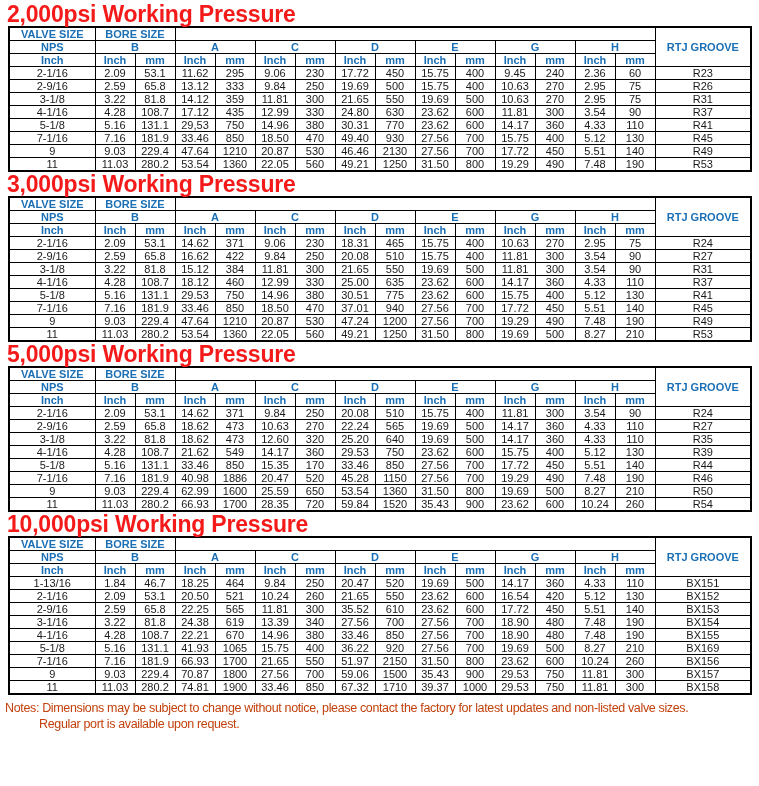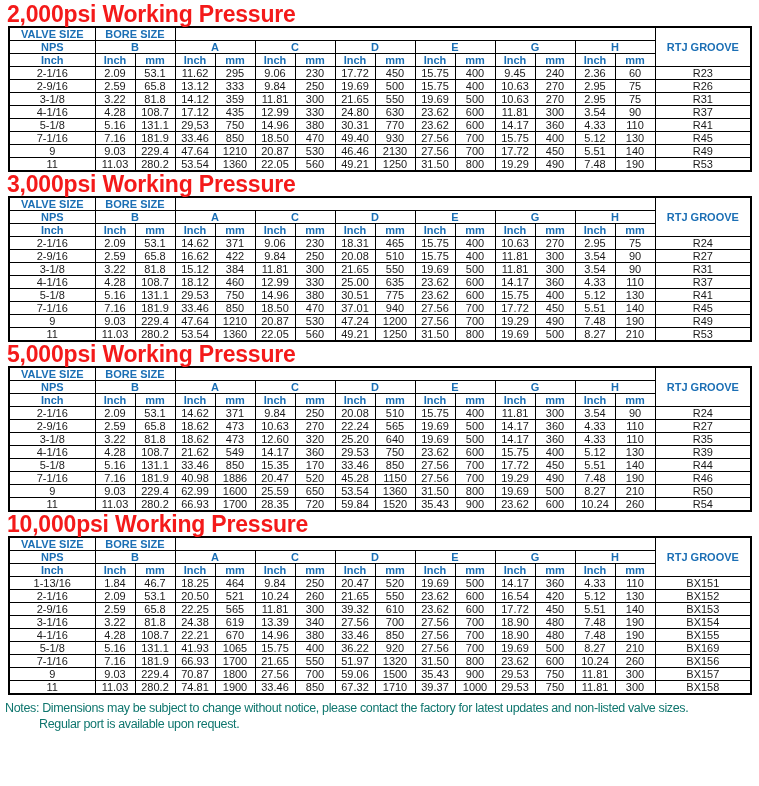--- a/index.html
+++ b/index.html
@@ -46,21 +46,21 @@
     color: #1a1a1a;
     font-weight: normal;
   }
   th.rtj {
     white-space: pre-line;
     line-height: 13px;
     margin-left: 19px;
   }
   .notes {
     margin: 5px 0 0 5px;
-    color: #0f766e;
+    color: #c2410c;
     font-size: 12.5px;
     line-height: 16px;
     letter-spacing: -0.35px;
   }
   .notes .indent { padding-left: 34px; }
 </style>
 </head>
 <body>
 
 <div class="page">
@@ -778,21 +778,21 @@
             <td>BX152</td>
           </tr>
           <tr>
             <td>2-9/16</td>
             <td>2.59</td>
             <td>65.8</td>
             <td>22.25</td>
             <td>565</td>
             <td>11.81</td>
             <td>300</td>
-            <td>39.32</td>
+            <td>35.52</td>
             <td>610</td>
             <td>23.62</td>
             <td>600</td>
             <td>17.72</td>
             <td>450</td>
             <td>5.51</td>
             <td>140</td>
             <td>BX153</td>
           </tr>
           <tr>
@@ -851,21 +851,21 @@
           </tr>
           <tr>
             <td>7-1/16</td>
             <td>7.16</td>
             <td>181.9</td>
             <td>66.93</td>
             <td>1700</td>
             <td>21.65</td>
             <td>550</td>
             <td>51.97</td>
-            <td>1320</td>
+            <td>2150</td>
             <td>31.50</td>
             <td>800</td>
             <td>23.62</td>
             <td>600</td>
             <td>10.24</td>
             <td>260</td>
             <td>BX156</td>
           </tr>
           <tr>
             <td>9</td>

